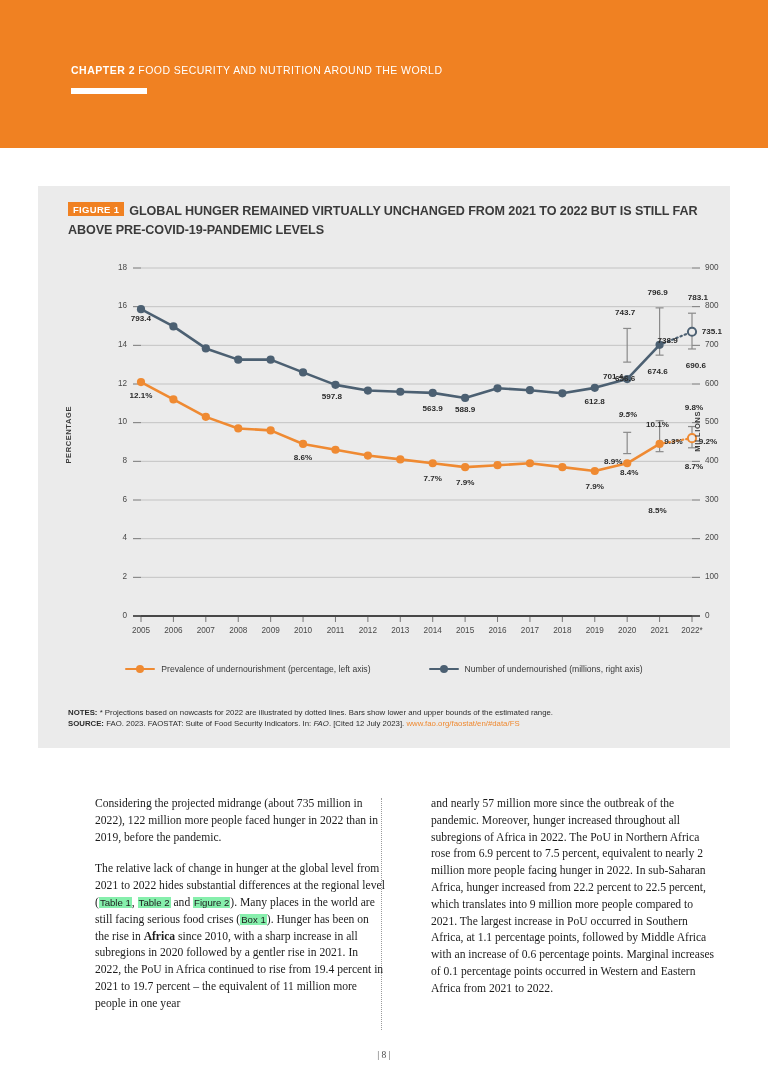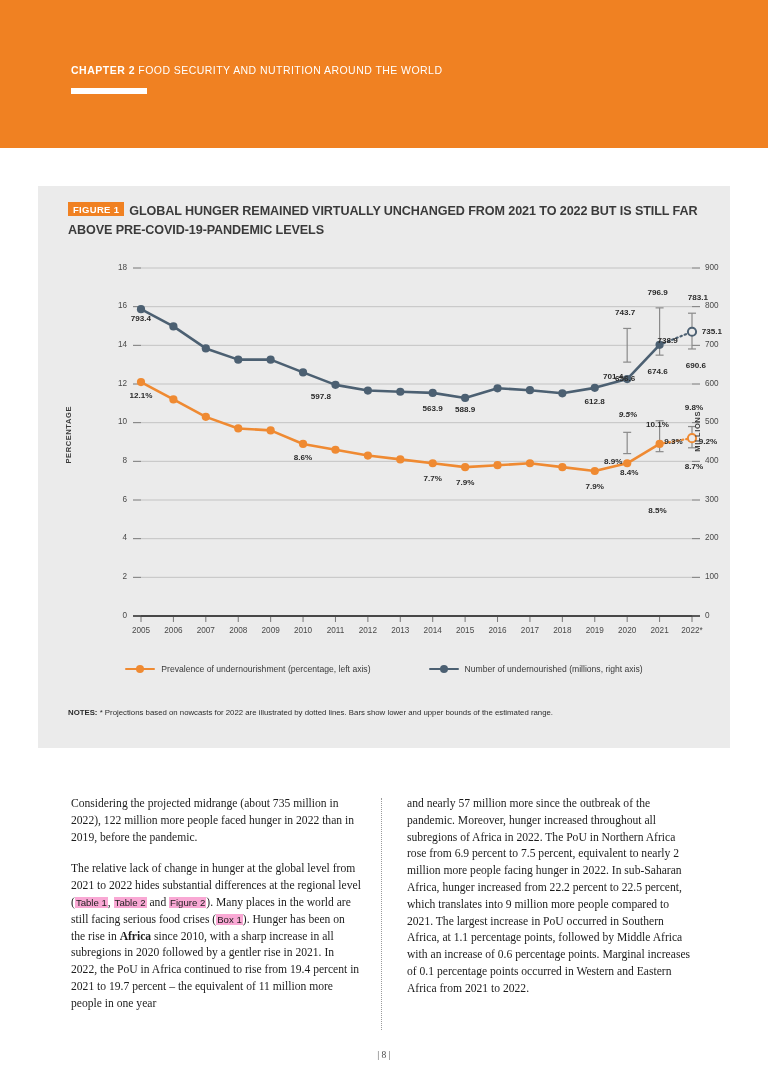--- a/index.html
+++ b/index.html
@@ -161,27 +161,28 @@
     width: 626px; height: 238px;
   }
   .col {
     position: absolute; top: 0;
     width: 290px;
     font-family: "Liberation Serif", serif;
     font-size: 11.6px;
     line-height: 16.8px;
     color: #1c1c1c;
     text-align: left;
+    margin-left: 24px;
   }
   .col.left  { left: 0; }
   .col.right { left: 336px; }
   .col p { margin: 0 0 15px 0; }
   .col b { font-weight: bold; }
   .hl {
-    background: #f9a8d4;
+    background: #86efac;
     padding: 0 1px;
     font-family: "Liberation Sans", sans-serif;
     font-size: 9.6px;
   }
   .col-divider {
     position: absolute;
     left: 310px; top: 2px;
     width: 0; height: 232px;
     border-left: 1.2px dotted #9a9a9a;
   }
@@ -372,21 +373,21 @@
         <div class="dlabel" style="left: 575.176px; top: 201.267px;">8.9%</div>
         <div class="dlabel" style="left: 635.588px; top: 180.933px;">9.3%</div>
         <div class="dlabel" style="left: 670px; top: 181.133px;">9.2%</div>
         <div class="dlabel" style="left: 590px; top: 154.333px; font-style: italic;">9.5%</div>
         <div class="dlabel" style="left: 591.176px; top: 211.6px;">8.4%</div>
         <div class="dlabel" style="left: 619.588px; top: 140.733px; margin-top: 23px;">10.1%</div>
         <div class="dlabel" style="left: 619.588px; top: 209.667px; margin-top: 40px;">8.5%</div>
         <div class="dlabel" style="left: 656px; top: 146.533px;">9.8%</div>
         <div class="dlabel" style="left: 656px; top: 205.8px;">8.7%</div>
         <div class="dlabel" style="left: 103px; top: 58.2187px;">793.4</div>
-        <div class="dlabel" style="left: 283px; top: 135.851px;">597.8</div>
+        <div class="dlabel" style="left: 294px; top: 135.851px;">597.8</div>
         <div class="dlabel" style="left: 394.706px; top: 147.893px;">563.9</div>
         <div class="dlabel" style="left: 427.118px; top: 148.959px;">588.9</div>
         <div class="dlabel" style="left: 556.765px; top: 140.867px;">612.8</div>
         <div class="dlabel" style="left: 575.176px; top: 116.051px;">701.4</div>
         <div class="dlabel" style="left: 629.588px; top: 79.792px;">738.9</div>
         <div class="dlabel" style="left: 674px; top: 70.7613px;">735.1</div>
         <div class="dlabel" style="left: 587.176px; top: 52.436px;">743.7</div>
         <div class="dlabel" style="left: 587.176px; top: 118.115px;">656.6</div>
         <div class="dlabel" style="left: 619.588px; top: 31.8653px;">796.9</div>
         <div class="dlabel" style="left: 619.588px; top: 111.155px;">674.6</div>
@@ -401,20 +402,21 @@
       <span class="legend-text">Prevalence of undernourishment (percentage, left axis)</span>
     </div>
     <div class="legend-item">
       <span class="legend-mark slate"></span>
       <span class="legend-text">Number of undernourished (millions, right axis)</span>
     </div>
   </div>
 
   <div class="notes">
     <div><b>NOTES:</b><span> * Projections based on nowcasts for 2022 are illustrated by dotted lines. Bars show lower and upper bounds of the estimated range.</span></div>
+    <div><b>SOURCE:</b><span> FAO. 2023. FAOSTAT: Suite of Food Security Indicators. In: </span><i>FAO</i><span>. [Cited 12 July 2023]. </span><span class="url">www.fao.org/faostat/en/#data/FS</span></div>
   </div>
 </div>
 
 <div class="body-cols">
   <div class="col-divider"></div>
 
   <div class="col left">
     <p>Considering the projected midrange (about 735 million in 2022), 122 million more people faced hunger in 2022 than in 2019, before the pandemic.</p>
     <p><span>The relative lack of change in hunger at the global level from 2021 to 2022 hides substantial differences at the regional level (</span><span class="hl">Table 1</span><span>, </span><span class="hl">Table 2</span><span> and </span><span class="hl">Figure 2</span><span>). Many places in the world are still facing serious food crises (</span><span class="hl">Box 1</span><span>). Hunger has been on the rise in </span><b>Africa</b><span> since 2010, with a sharp increase in all subregions in 2020 followed by a gentler rise in 2021. In 2022, the PoU in Africa continued to rise from 19.4 percent in 2021 to 19.7 percent – the equivalent of 11 million more people in one year</span></p>
   </div>

